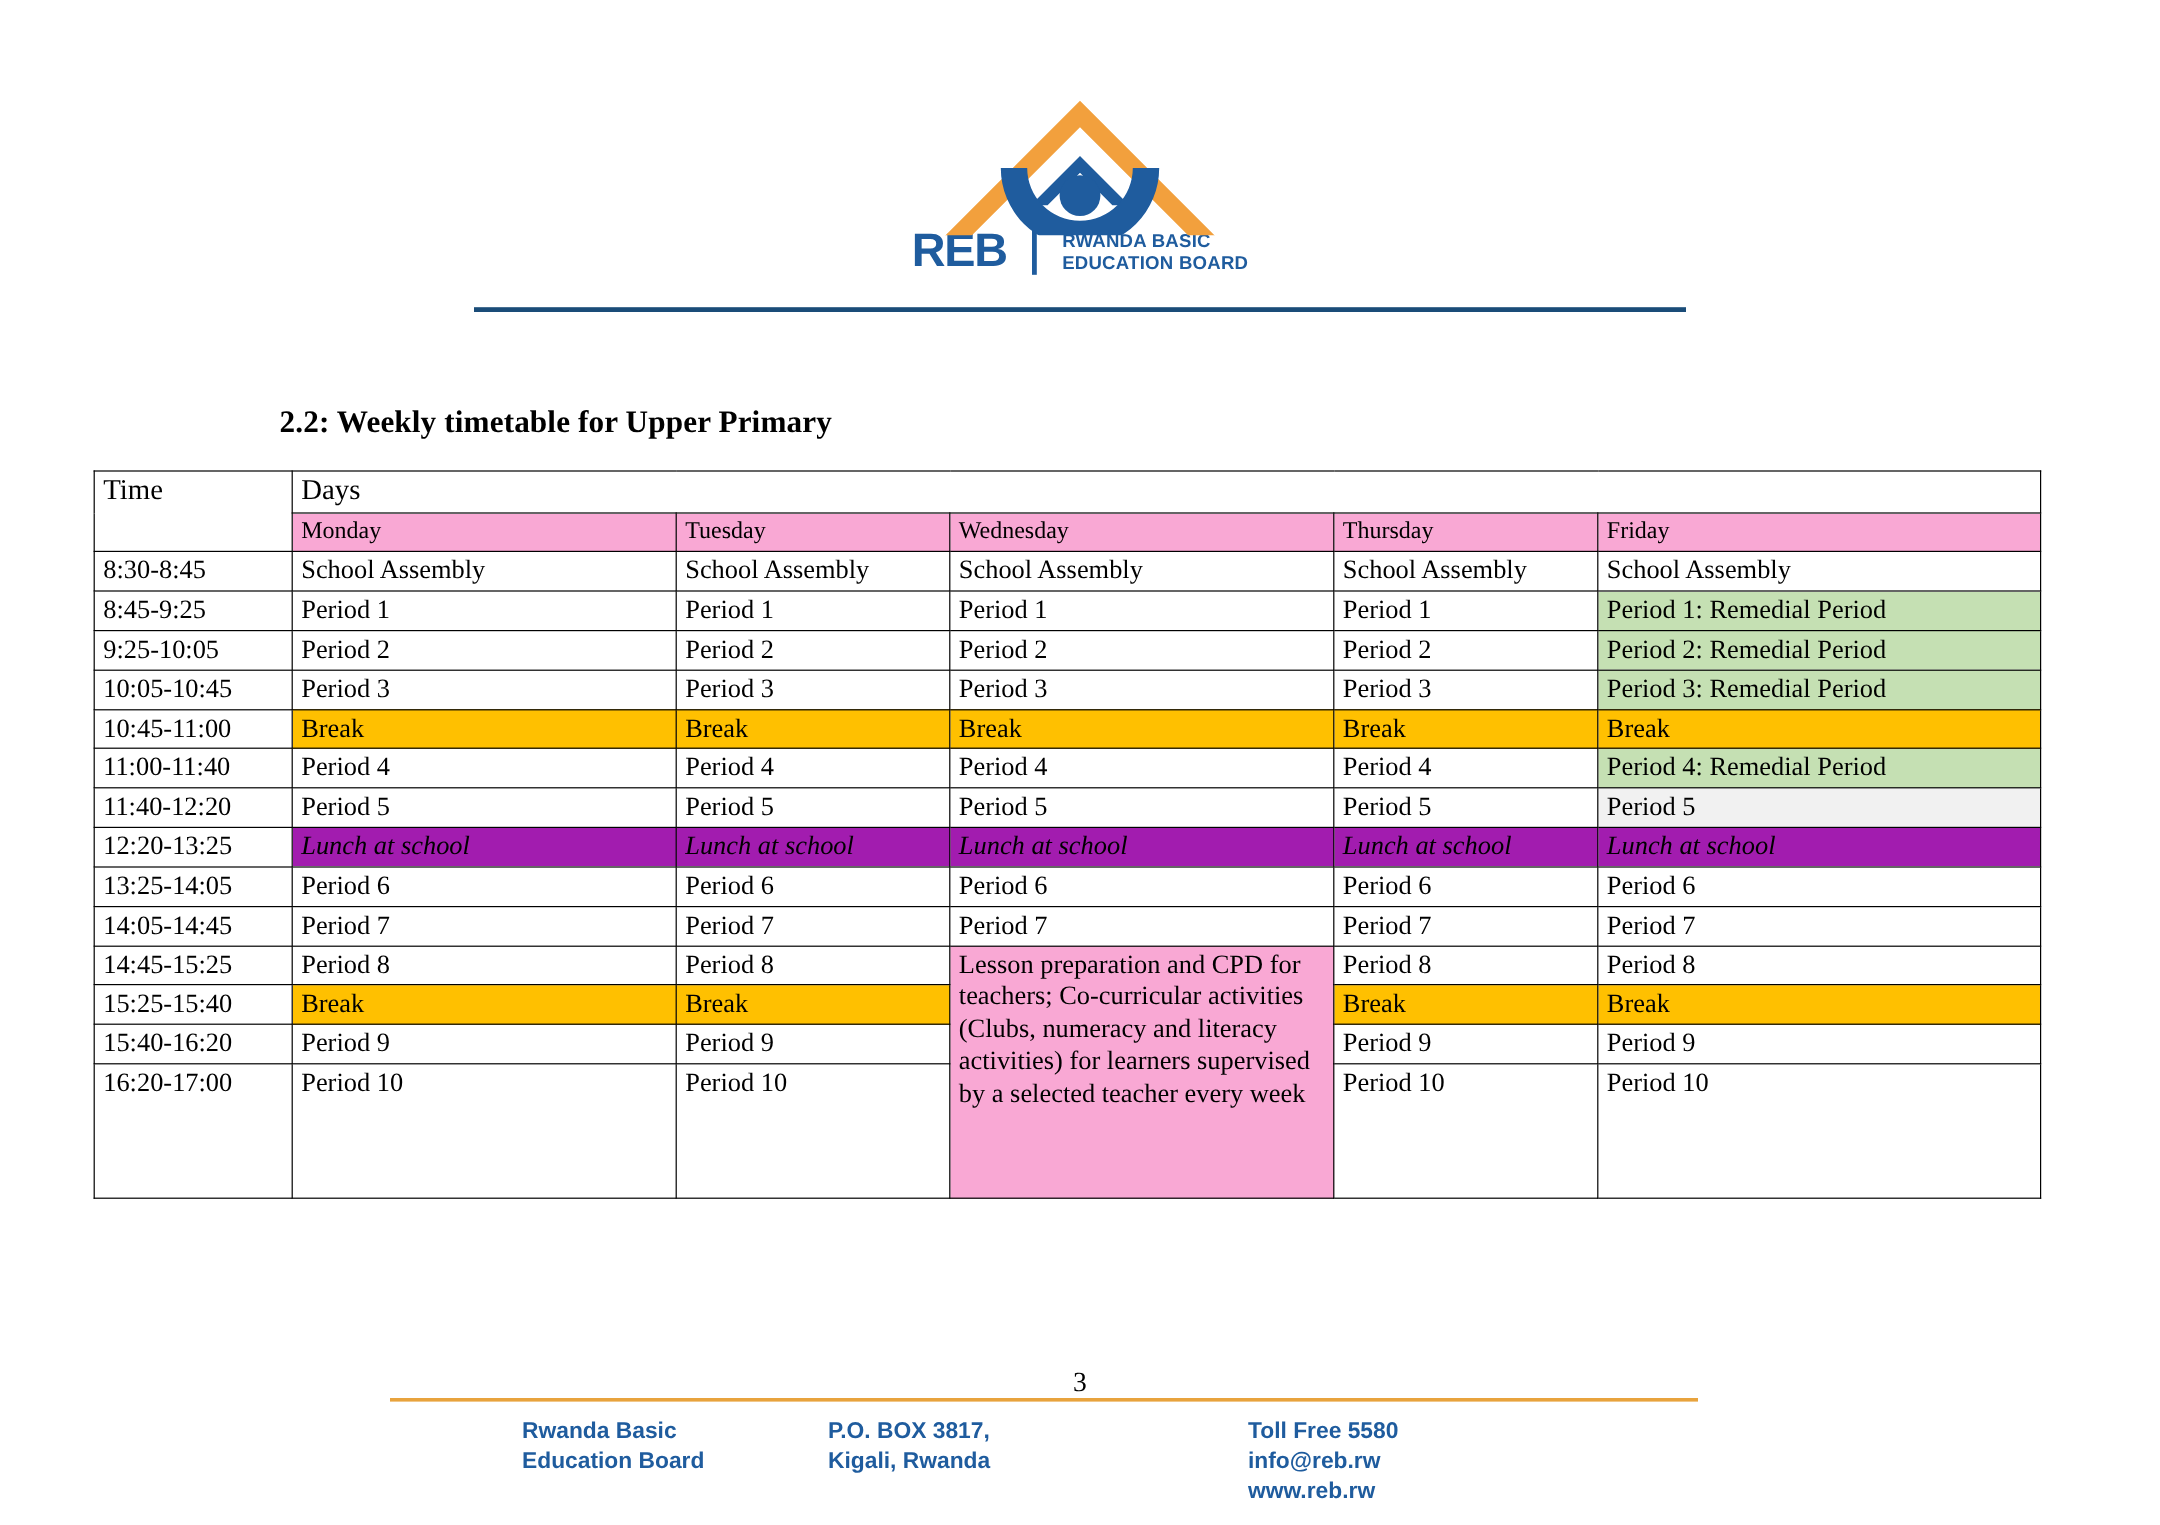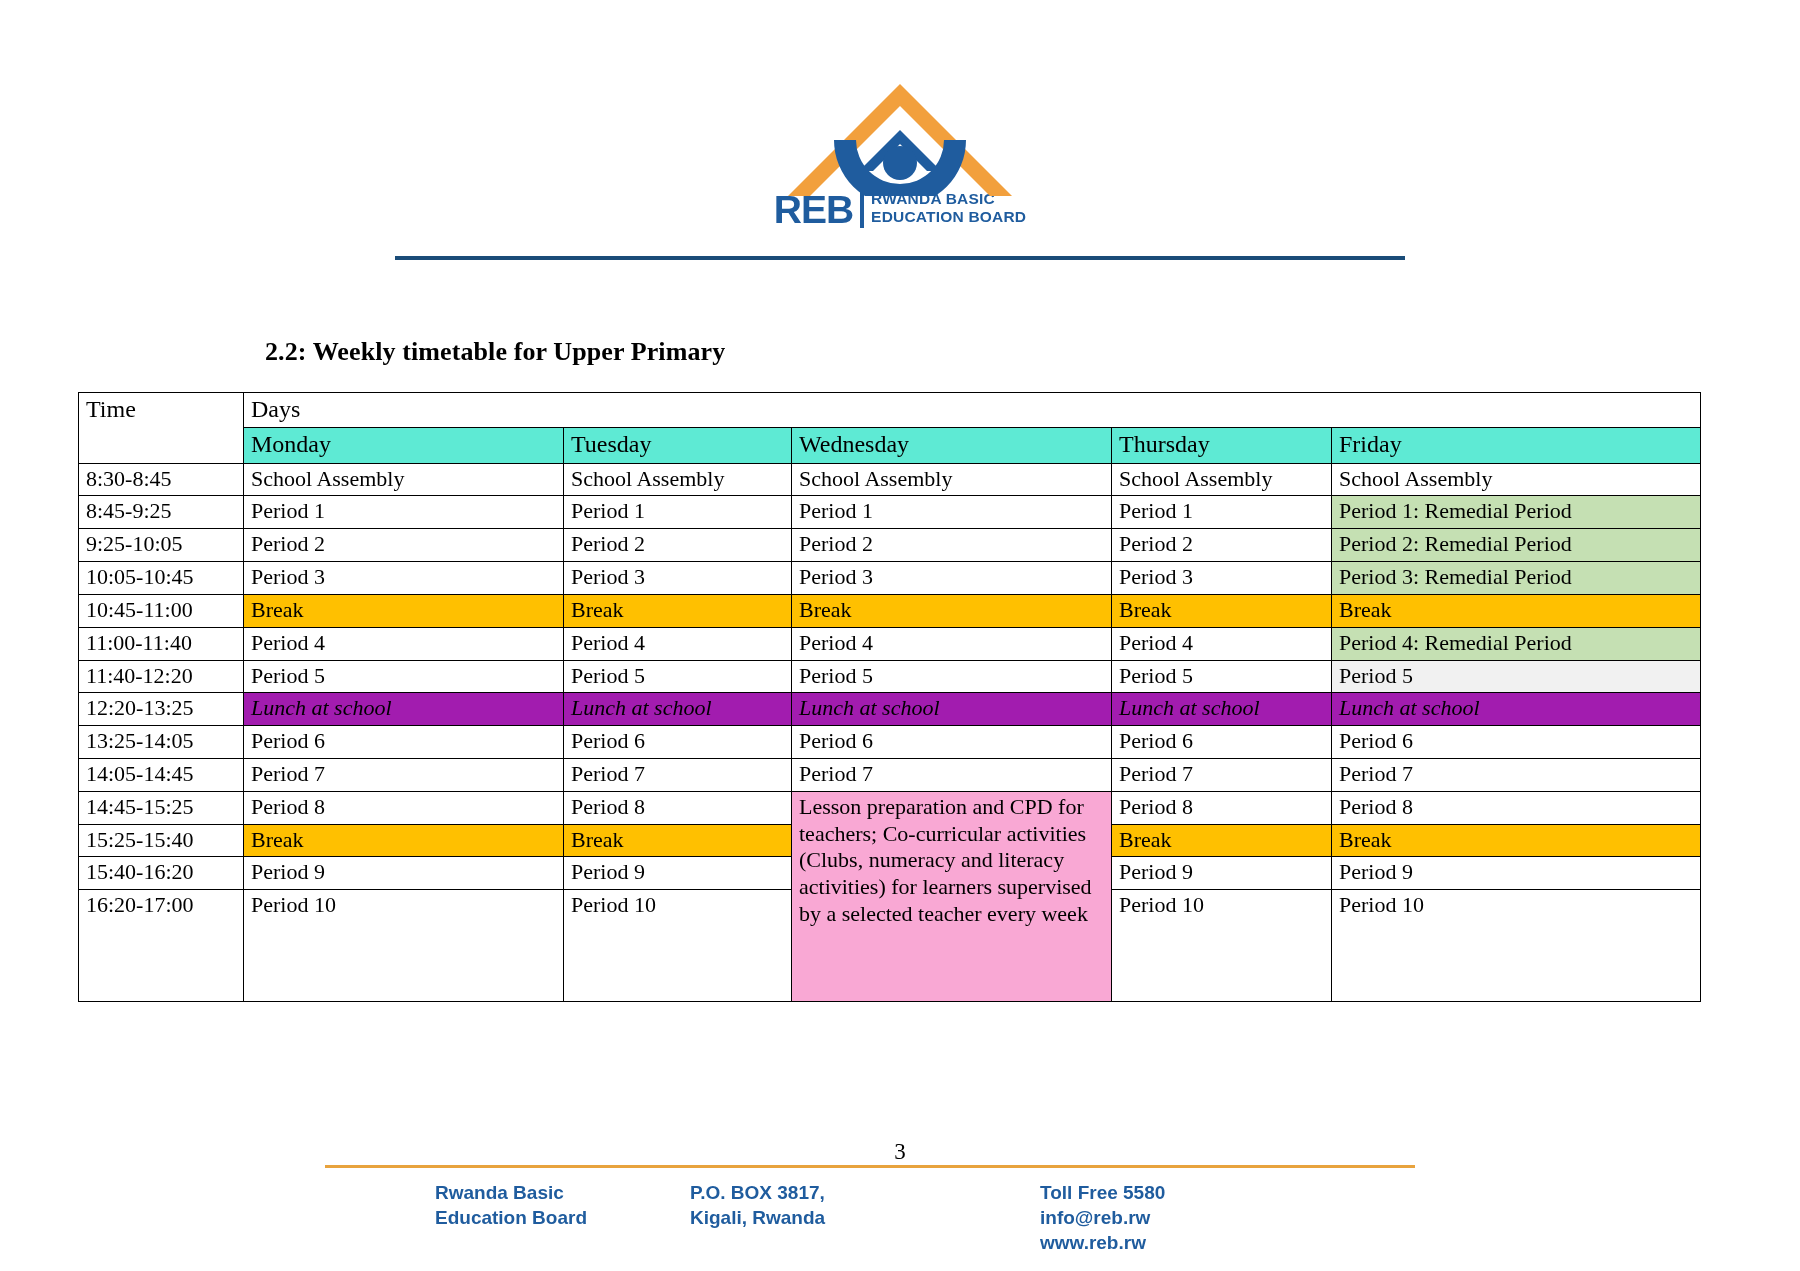--- a/index.html
+++ b/index.html
@@ -33,23 +33,23 @@
     height: 152px;
     position: relative;
   }
   .logo-mark {
     position: relative;
     width: 330px;
     height: 118px;
   }
   .logo-text-row {
     display: flex;
-    align-items: flex-start;
+    align-items: flex-end;
     justify-content: center;
-    gap: 7px;
+    gap: 21px;
     margin-top: -6px;
   }
   .logo-reb {
     font-family: "Liberation Sans", "DejaVu Sans", sans-serif;
     font-weight: bold;
     font-size: 39px;
     letter-spacing: -1px;
     color: #1f5c9e;
     line-height: 1;
   }
@@ -74,21 +74,20 @@
   }
 
   
   .section-title {
     position: absolute;
     left: 233px;
     top: 337px;
     font-size: 26px;
     font-weight: bold;
     letter-spacing: 0.1px;
-    margin-left: 32px;
   }
 
   
   .table-wrap {
     position: absolute;
     left: 78px;
     top: 392px;
     width: 1622px;
   }
   table.timetable {
@@ -123,22 +122,22 @@
     padding-left: 9px;
   }
   th.hdr-days {
     font-weight: bold;
     font-size: 24px;
     vertical-align: top;
     padding-top: 3px;
   }
   th.hdr-day {
     font-weight: bold;
-    font-size: 24px;
-    background: #5eead4;
+    font-size: 20px;
+    background: #f9a8d4;
   }
   td.time-cell { white-space: nowrap; }
 
   td.bg-break  { background: #ffc000; }
   td.bg-green  { background: #c5e0b3; }
   td.bg-gray   { background: #a21caf; font-style: italic; }
   td.bg-light  { background: #f1f1f1; }
   td.bg-bluish { background: #f9a8d4; }
   td.bg-white  { background: #ffffff; }
 

